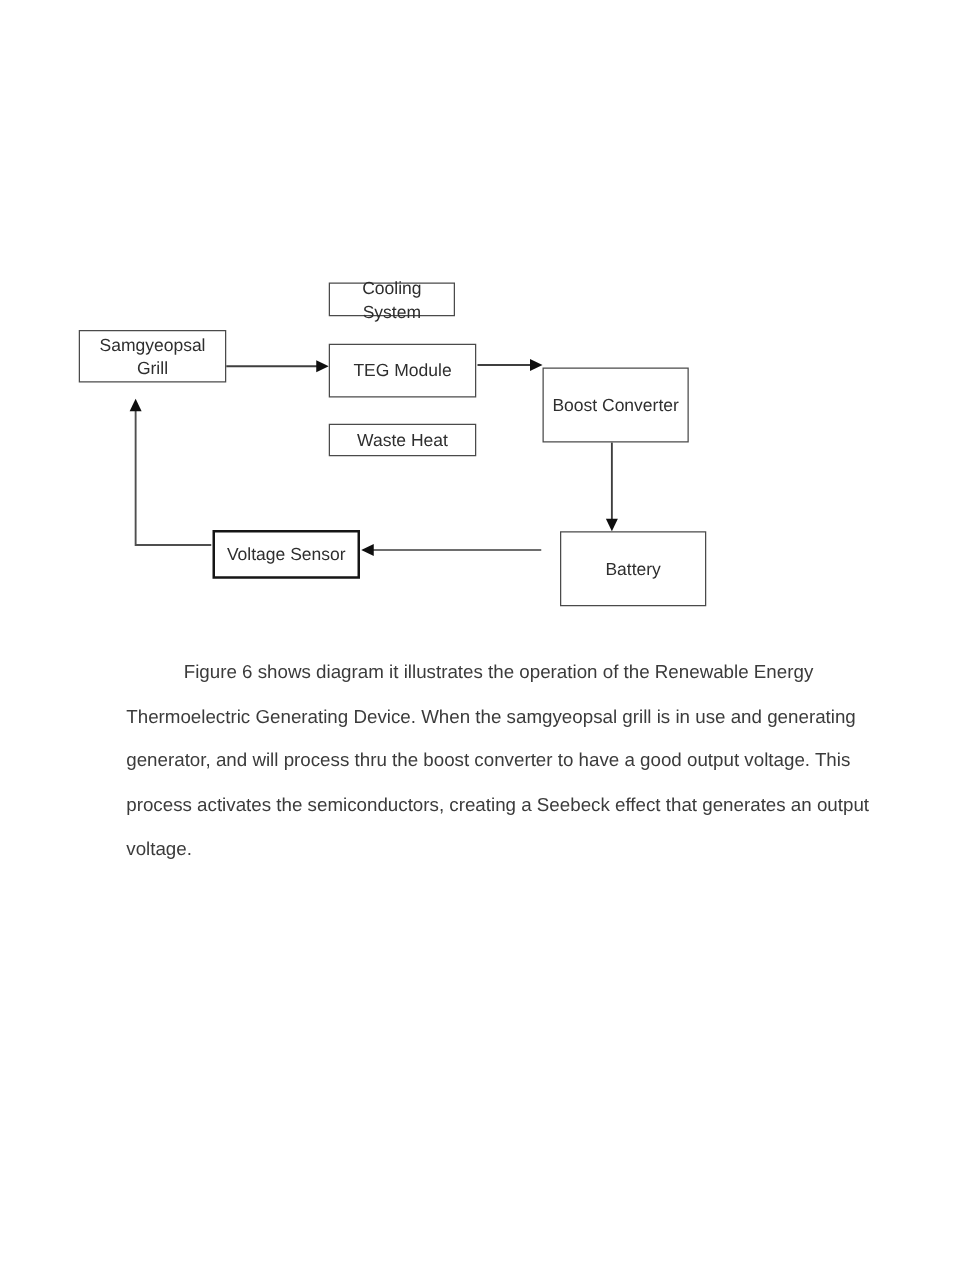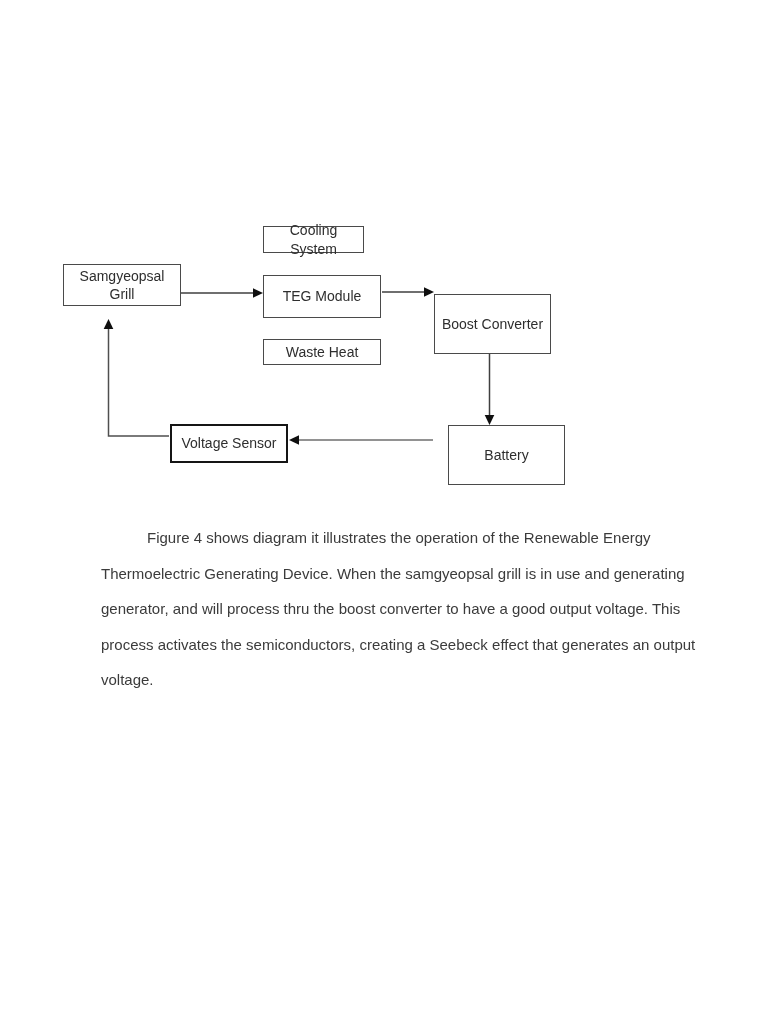--- a/index.html
+++ b/index.html
@@ -115,20 +115,20 @@
 
   <div class="dbox dbox--sensor">
     <span>Voltage Sensor</span>
   </div>
 
   <div class="dbox dbox--battery">
     <span>Battery</span>
   </div>
 
   <div class="caption">
-    <div class="line indent">Figure 4 shows diagram it illustrates the operation of the Renewable Energy</div>
+    <div class="line indent">Figure 6 shows diagram it illustrates the operation of the Renewable Energy</div>
     <div class="line">Thermoelectric Generating Device. When the samgyeopsal grill is in use and generating</div>
     <div class="line">generator, and will process thru the boost converter to have a good output voltage. This</div>
     <div class="line">process activates the semiconductors, creating a Seebeck effect that generates an output</div>
     <div class="line">voltage.</div>
   </div>
 
 </div>
 
 </body></html>

